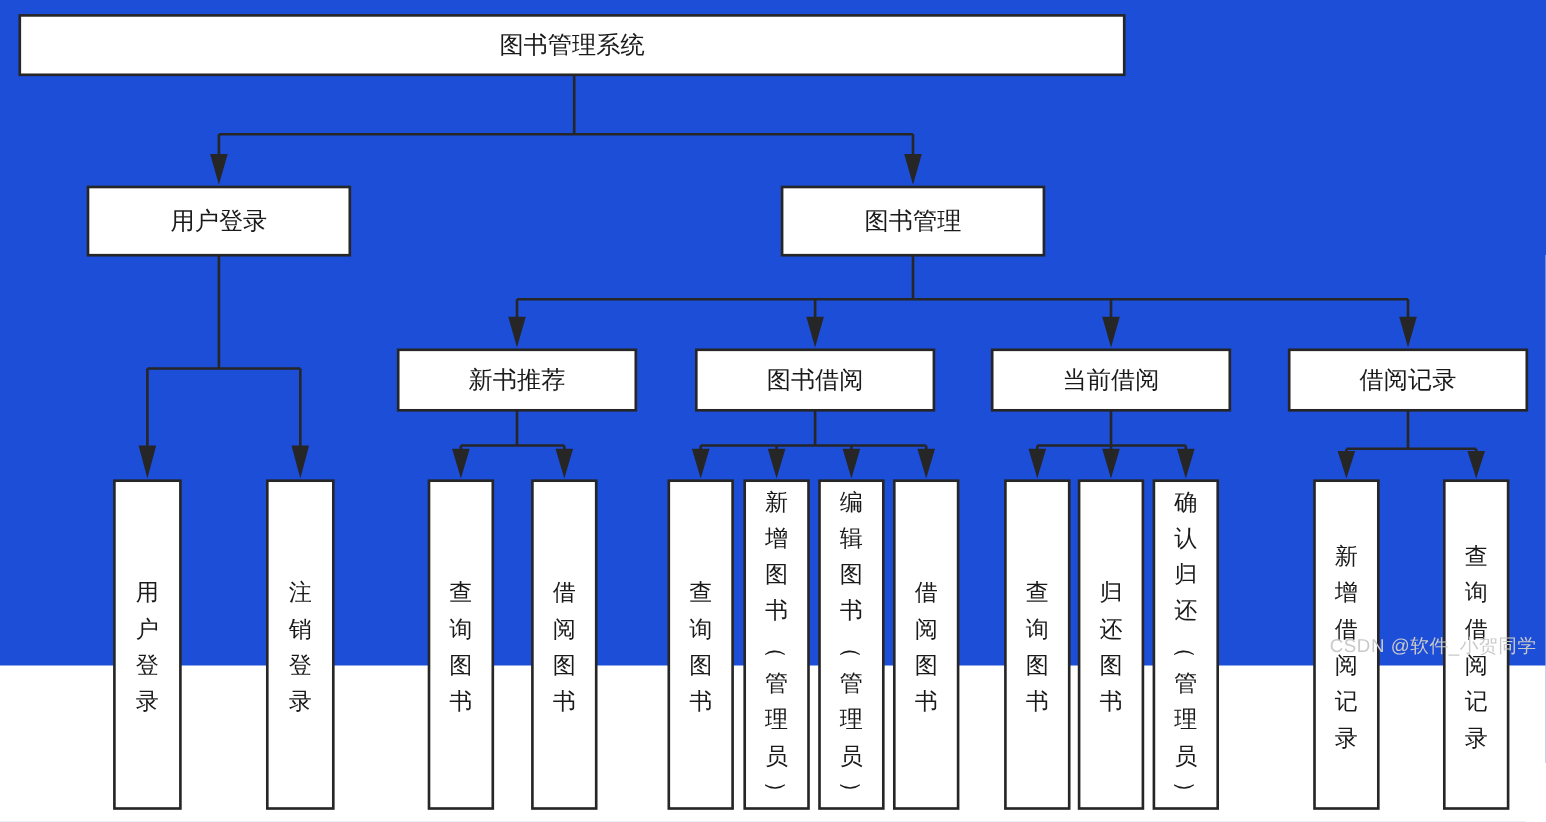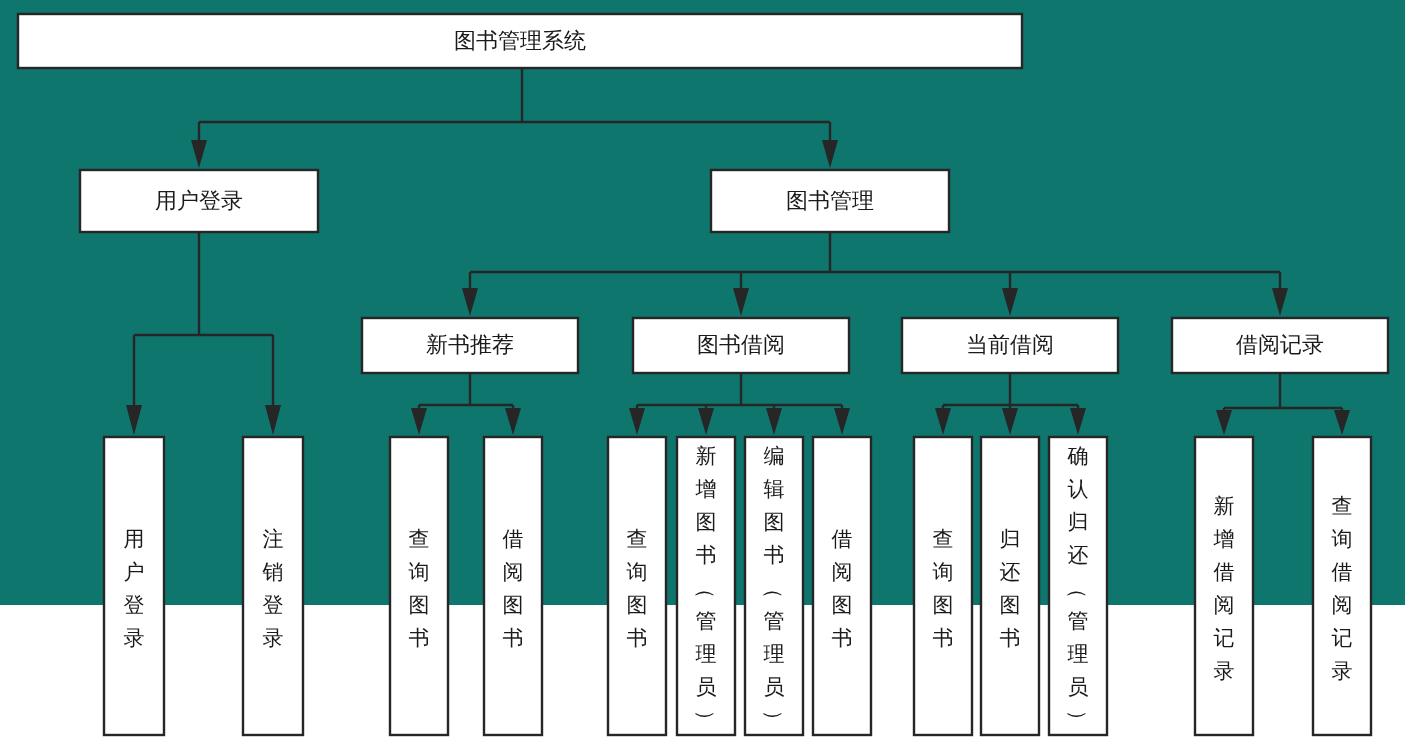--- a/index.html
+++ b/index.html
@@ -10,21 +10,21 @@
   body {
     width: 1405px;
     height: 747px;
     font-family: "Liberation Sans", "DejaVu Sans", sans-serif;
     overflow: hidden;
   }
   #diagram-root {
     position: relative;
     width: 1405px;
     height: 605px;
-    background: #0f766e;
+    background: #1d4ed8;
   }
   svg.flow {
     position: absolute;
     top: 0;
     left: 0;
     width: 1405px;
     height: 747px;
   }
   .node-box {
     fill: #ffffff;
@@ -285,14 +285,15 @@
           <text x="1342" y="545.74" class="node-label-v">询</text>
           <text x="1342" y="578.74" class="node-label-v">借</text>
           <text x="1342" y="611.74" class="node-label-v">阅</text>
           <text x="1342" y="644.74" class="node-label-v">记</text>
           <text x="1342" y="677.74" class="node-label-v">录</text>
         </g>
       </g>
 
   </svg>
 
+  <div class="watermark">CSDN @软件_小贺同学</div>
 
 </div>
 
 </body></html>

